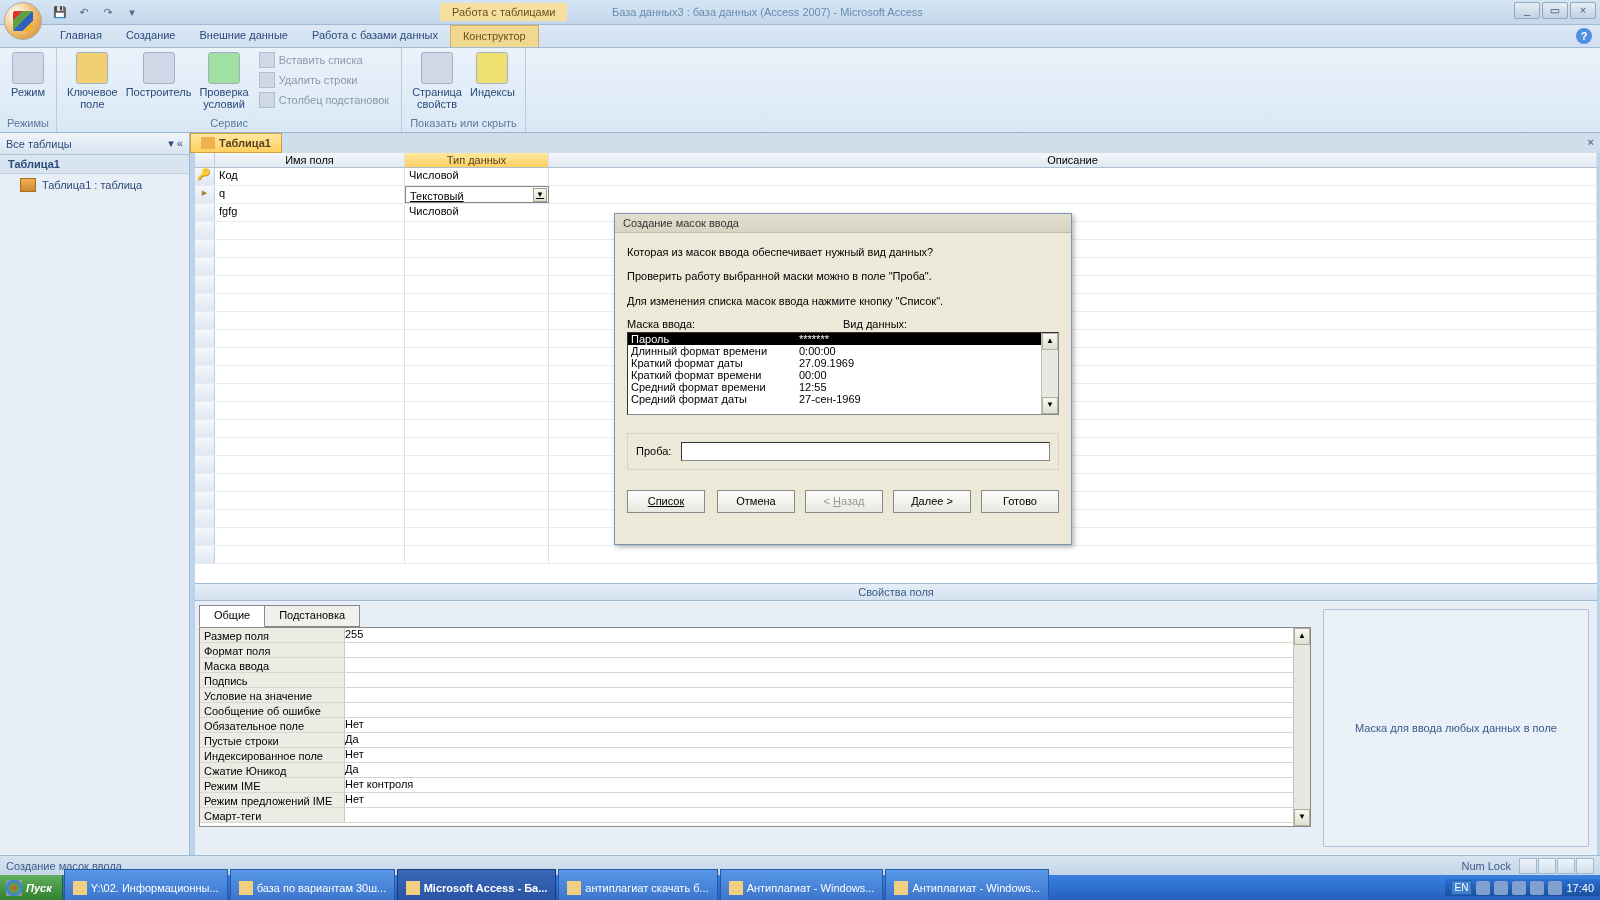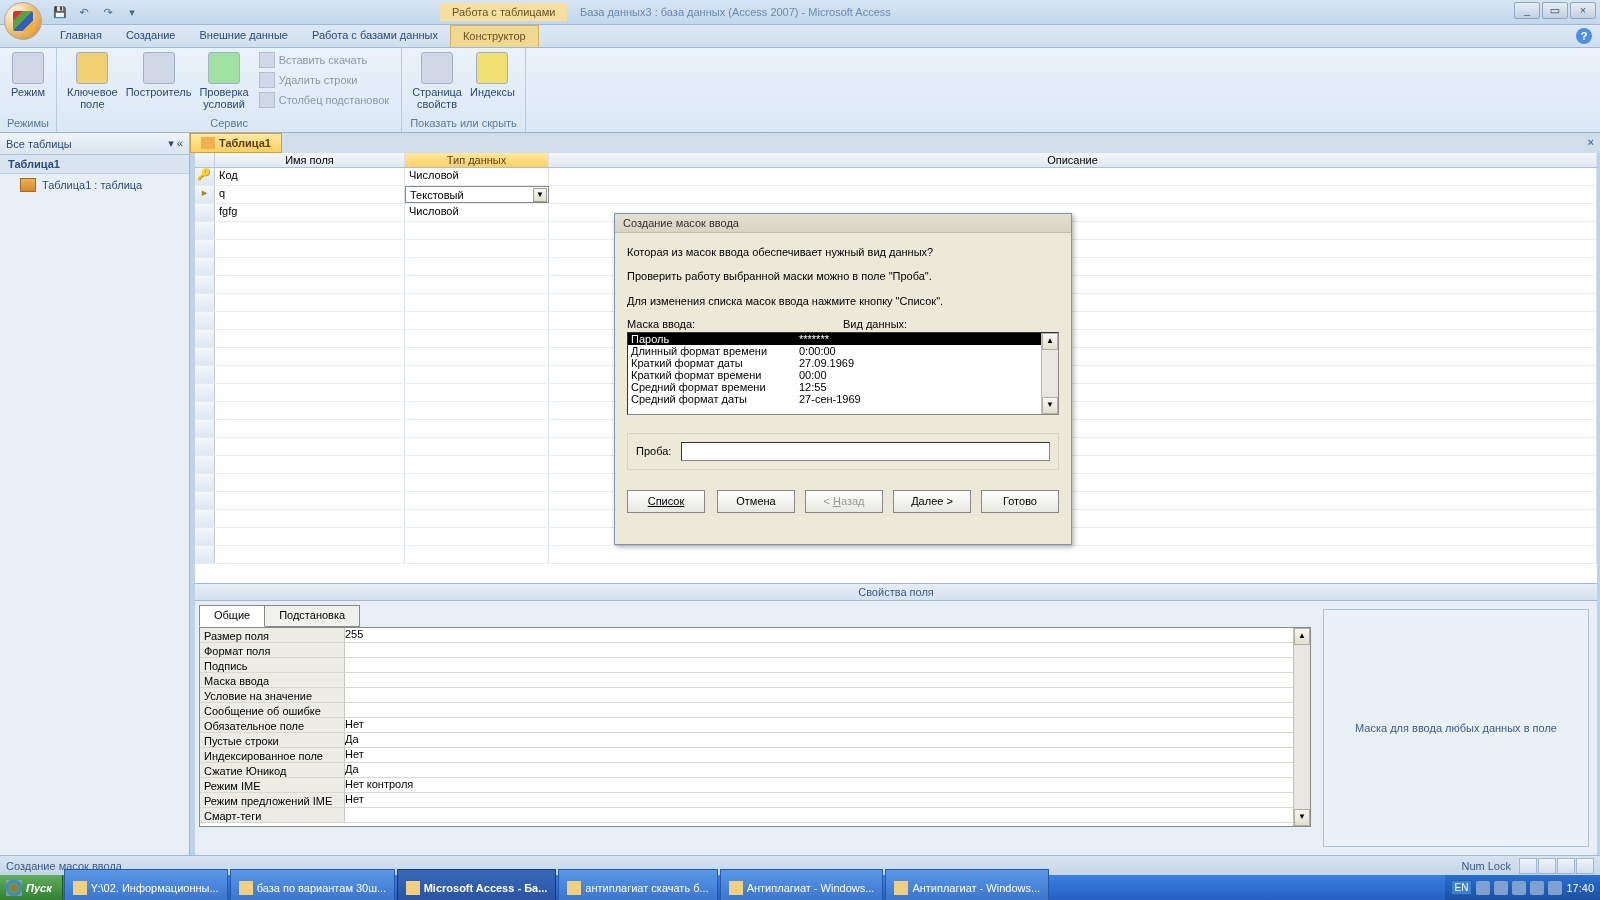--- a/index.html
+++ b/index.html
@@ -5,21 +5,21 @@
 * { margin: 0; padding: 0; box-sizing: border-box; font-family: Tahoma, "Segoe UI", sans-serif; font-size: 11px; }
 body { width: 1600px; height: 900px; background: #bcd3e8; overflow: hidden; position: relative; }
 
 
 .titlebar { height: 25px; background: linear-gradient(to bottom, #d6e5f3, #c3d7ec); display: flex; align-items: center; padding-left: 4px; border-bottom: 1px solid #a0b8d0; }
 .office-btn { width: 38px; height: 38px; border-radius: 50%; background: radial-gradient(circle at 30% 30%, #fff, #f0c070, #d08030); border: 1px solid #aaa; position: absolute; top: 2px; left: 4px; z-index: 10; display: flex; align-items: center; justify-content: center; }
 .office-btn::after { content: ""; width: 20px; height: 20px; background: linear-gradient(135deg, #e03030 25%, #60a040 25% 50%, #3060c0 50% 75%, #f0b030 75%); border-radius: 2px; }
 .qat { margin-left: 46px; display: flex; gap: 4px; align-items: center; }
 .qat-btn { width: 20px; height: 20px; display: flex; align-items: center; justify-content: center; color: #4a6a8a; }
 .title-context { position: absolute; left: 440px; top: 3px; background: #f7dfa0; padding: 3px 12px; border-radius: 3px 3px 0 0; color: #6a5020; }
-.title-text { position: absolute; left: 580px; top: 6px; color: #688bad; }
+.title-text { position: absolute; left: 612px; top: 6px; color: #688bad; }
 .win-controls { position: absolute; right: 4px; top: 2px; display: flex; gap: 2px; }
 .win-btn { width: 26px; height: 17px; background: linear-gradient(to bottom, #e8eef5, #c0d0e0); border: 1px solid #90a8c0; border-radius: 2px; text-align: center; line-height: 14px; color: #405a78; }
 
 
 .ribbon-tabs { height: 23px; background: linear-gradient(to bottom, #dce8f4, #d0e0f0); display: flex; padding-left: 48px; border-bottom: 1px solid #a0b8d0; position: relative; }
 .ribbon-tab { padding: 4px 12px; color: #2a4a7a; cursor: pointer; }
 .ribbon-tab.context { background: #f0d890; color: #6a5020; border: 1px solid #d0b060; border-bottom: none; }
 .help-icon { position: absolute; right: 8px; top: 3px; width: 16px; height: 16px; background: #5090e0; border-radius: 50%; color: white; text-align: center; font-weight: bold; line-height: 16px; }
 
 
@@ -48,21 +48,21 @@
 
 
 .design-grid { position: absolute; left: 195px; top: 153px; right: 3px; height: 430px; background: #fff; }
 .dg-head { display: flex; background: linear-gradient(to bottom, #f4f7fb, #e0e8f2); border-bottom: 1px solid #b0c0d0; text-align: center; }
 .dg-sel { width: 20px; background: linear-gradient(to bottom, #f4f7fb, #e0e8f2); border-right: 1px solid #c0cde0; border-bottom: 1px solid #e0e8f0; text-align: center; color: #b08030; }
 .dg-row { display: flex; height: 18px; border-bottom: 1px solid #e8ecf2; }
 .dg-cell { border-right: 1px solid #d8e0ea; padding: 1px 4px; color: #000; }
 .dg-cell.name { width: 190px; }
 .dg-cell.type { width: 144px; }
 .dg-cell.desc { flex: 1; }
-.dg-type-active { border: 1px solid #888; background: #fff; display: flex; justify-content: space-between; align-items: center; padding: 0 1px 0 4px; }
+.dg-type-active { border: 1px solid #888; background: #fff; display: flex; justify-content: space-between; align-items: flex-end; padding: 0 1px 0 4px; text-decoration: underline; }
 .dg-type-active .dd { width: 14px; height: 14px; background: linear-gradient(to bottom, #f8f8f0, #e0e0d0); border: 1px solid #a0a090; text-align: center; line-height: 11px; font-size: 8px; }
 .dg-head .dg-cell.type-h { background: linear-gradient(to bottom, #ffe8a0, #ffd060); color: #5a4020; }
 
 
 .fp-bar { position: absolute; left: 195px; right: 3px; top: 583px; height: 18px; background: linear-gradient(to bottom, #e6eef7, #d4e1ef); border-top: 1px solid #a0b8d0; border-bottom: 1px solid #a0b8d0; text-align: center; color: #3a5a8a; padding-top: 2px; }
 .fp-area { position: absolute; left: 195px; right: 3px; top: 601px; bottom: 45px; background: #e8eef5; display: flex; }
 .fp-left { width: 1120px; padding: 4px; }
 .fp-tabs { display: flex; height: 22px; }
 .fp-tab { border: 1px solid #888; padding: 3px 14px; background: #f0f0ec; color: #000; margin-right: -1px; }
 .fp-tab.active { background: #fff; border-bottom-color: #fff; position: relative; z-index: 1; }
@@ -101,21 +101,21 @@
 .view-btns { display: flex; gap: 1px; }
 .view-btn { width: 18px; height: 16px; background: linear-gradient(to bottom,#f0f5fa,#d0deec); border: 1px solid #a0b8d0; }
 
 
 .taskbar { position: absolute; left: 0; right: 0; bottom: 0; height: 25px; background: linear-gradient(to bottom, #3a80e0, #2460c0); display: flex; align-items: center; }
 .start-btn { height: 25px; padding: 0 10px 0 6px; background: linear-gradient(to bottom, #60b060, #308030); color: #fff; font-weight: bold; font-style: italic; display: flex; align-items: center; gap: 4px; border-right: 1px solid #206020; }
 .start-btn::before { content: ""; width: 16px; height: 16px; background: radial-gradient(circle, #f04040, #60a040, #4080e0, #f0c040); border-radius: 2px; }
 .task-btn { height: 37px; margin: 4px 1px; padding: 0 8px; background: linear-gradient(to bottom, #5898e8, #3870c8); color: #fff; border: 1px solid #2858a8; display: flex; align-items: center; gap: 4px; max-width: 165px; overflow: hidden; white-space: nowrap; }
 .task-btn.active { background: linear-gradient(to bottom, #3868b8, #2850a0); border-color: #183878; }
 .task-btn .ico-s { width: 14px; height: 14px; background: #f0d080; flex-shrink: 0; }
-.tray { margin-left: auto; background: linear-gradient(to bottom, #2a70d0, #1a50a0); height: 25px; display: flex; align-items: center; padding: 0 6px; gap: 4px; color: #fff; }
+.tray { margin-left: auto; background: linear-gradient(to bottom, #2a70d0, #1a50a0); height: 17px; display: flex; align-items: center; padding: 0 6px; gap: 4px; color: #fff; }
 .tray .lang { background: #4080d0; padding: 1px 3px; border: 1px solid #2060b0; font-size: 10px; }
 .tray-ico { width: 14px; height: 14px; background: #80a0d0; border-radius: 2px; }
 </style>
 </head>
 <body>
 
 <div class="titlebar">
   <div class="office-btn"></div>
   <div class="qat">
     <div class="qat-btn">💾</div>
@@ -161,21 +161,21 @@
           <span>Построитель</span>
         </div>
       <div class="ribbon-big-btn">
           <div class="ico" style="background:#a0e0a0"></div>
           <span style="white-space:pre-line">Проверка
 условий</span>
         </div>
       <div class="ribbon-small-row">
         <div class="ribbon-small-btn">
             <div class="ico-s"></div>
-            <span>Вставить скачать</span>
+            <span>Вставить списка</span>
           </div>
         <div class="ribbon-small-btn">
             <div class="ico-s"></div>
             <span>Удалить строки</span>
           </div>
         <div class="ribbon-small-btn">
             <div class="ico-s"></div>
             <span>Столбец подстановок</span>
           </div>
       </div>
@@ -375,25 +375,25 @@
       <div id="fp-body">
           <div class="fp-row">
             <div class="fp-label">Размер поля</div>
             <div class="fp-val">255</div>
           </div>
           <div class="fp-row">
             <div class="fp-label">Формат поля</div>
             <div class="fp-val"></div>
           </div>
           <div class="fp-row">
+            <div class="fp-label">Маска ввода</div>
+            <div class="fp-val"></div>
+          </div>
+          <div class="fp-row">
             <div class="fp-label">Подпись</div>
-            <div class="fp-val"></div>
-          </div>
-          <div class="fp-row">
-            <div class="fp-label">Маска ввода</div>
             <div class="fp-val"></div>
           </div>
           <div class="fp-row">
             <div class="fp-label">Условие на значение</div>
             <div class="fp-val"></div>
           </div>
           <div class="fp-row">
             <div class="fp-label">Сообщение об ошибке</div>
             <div class="fp-val"></div>
           </div>

